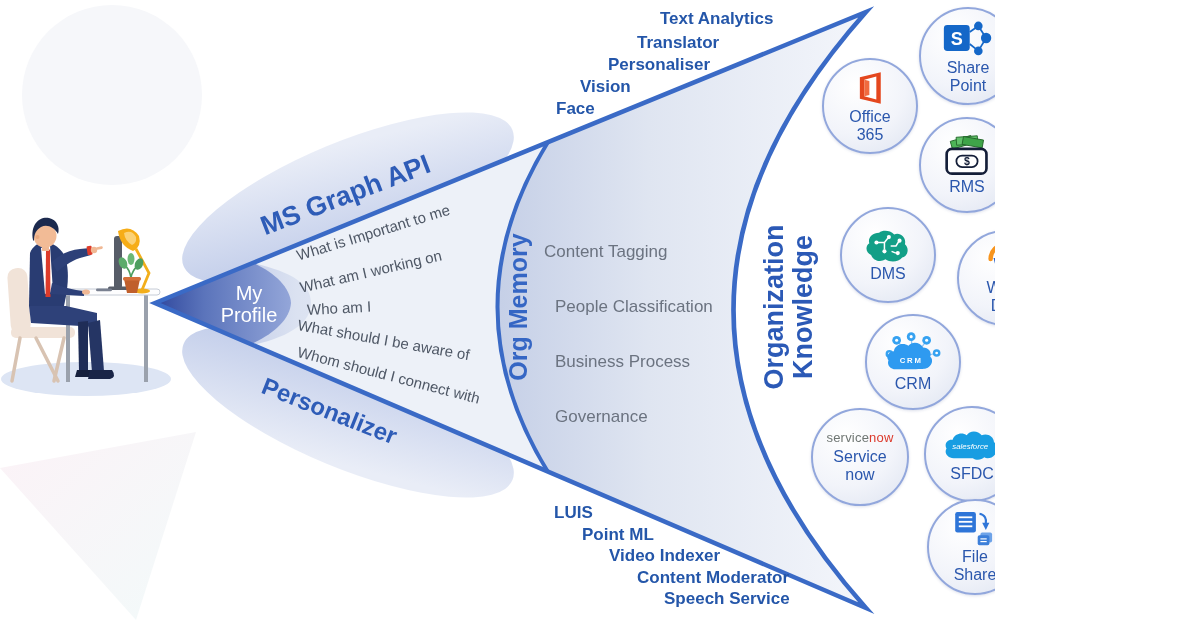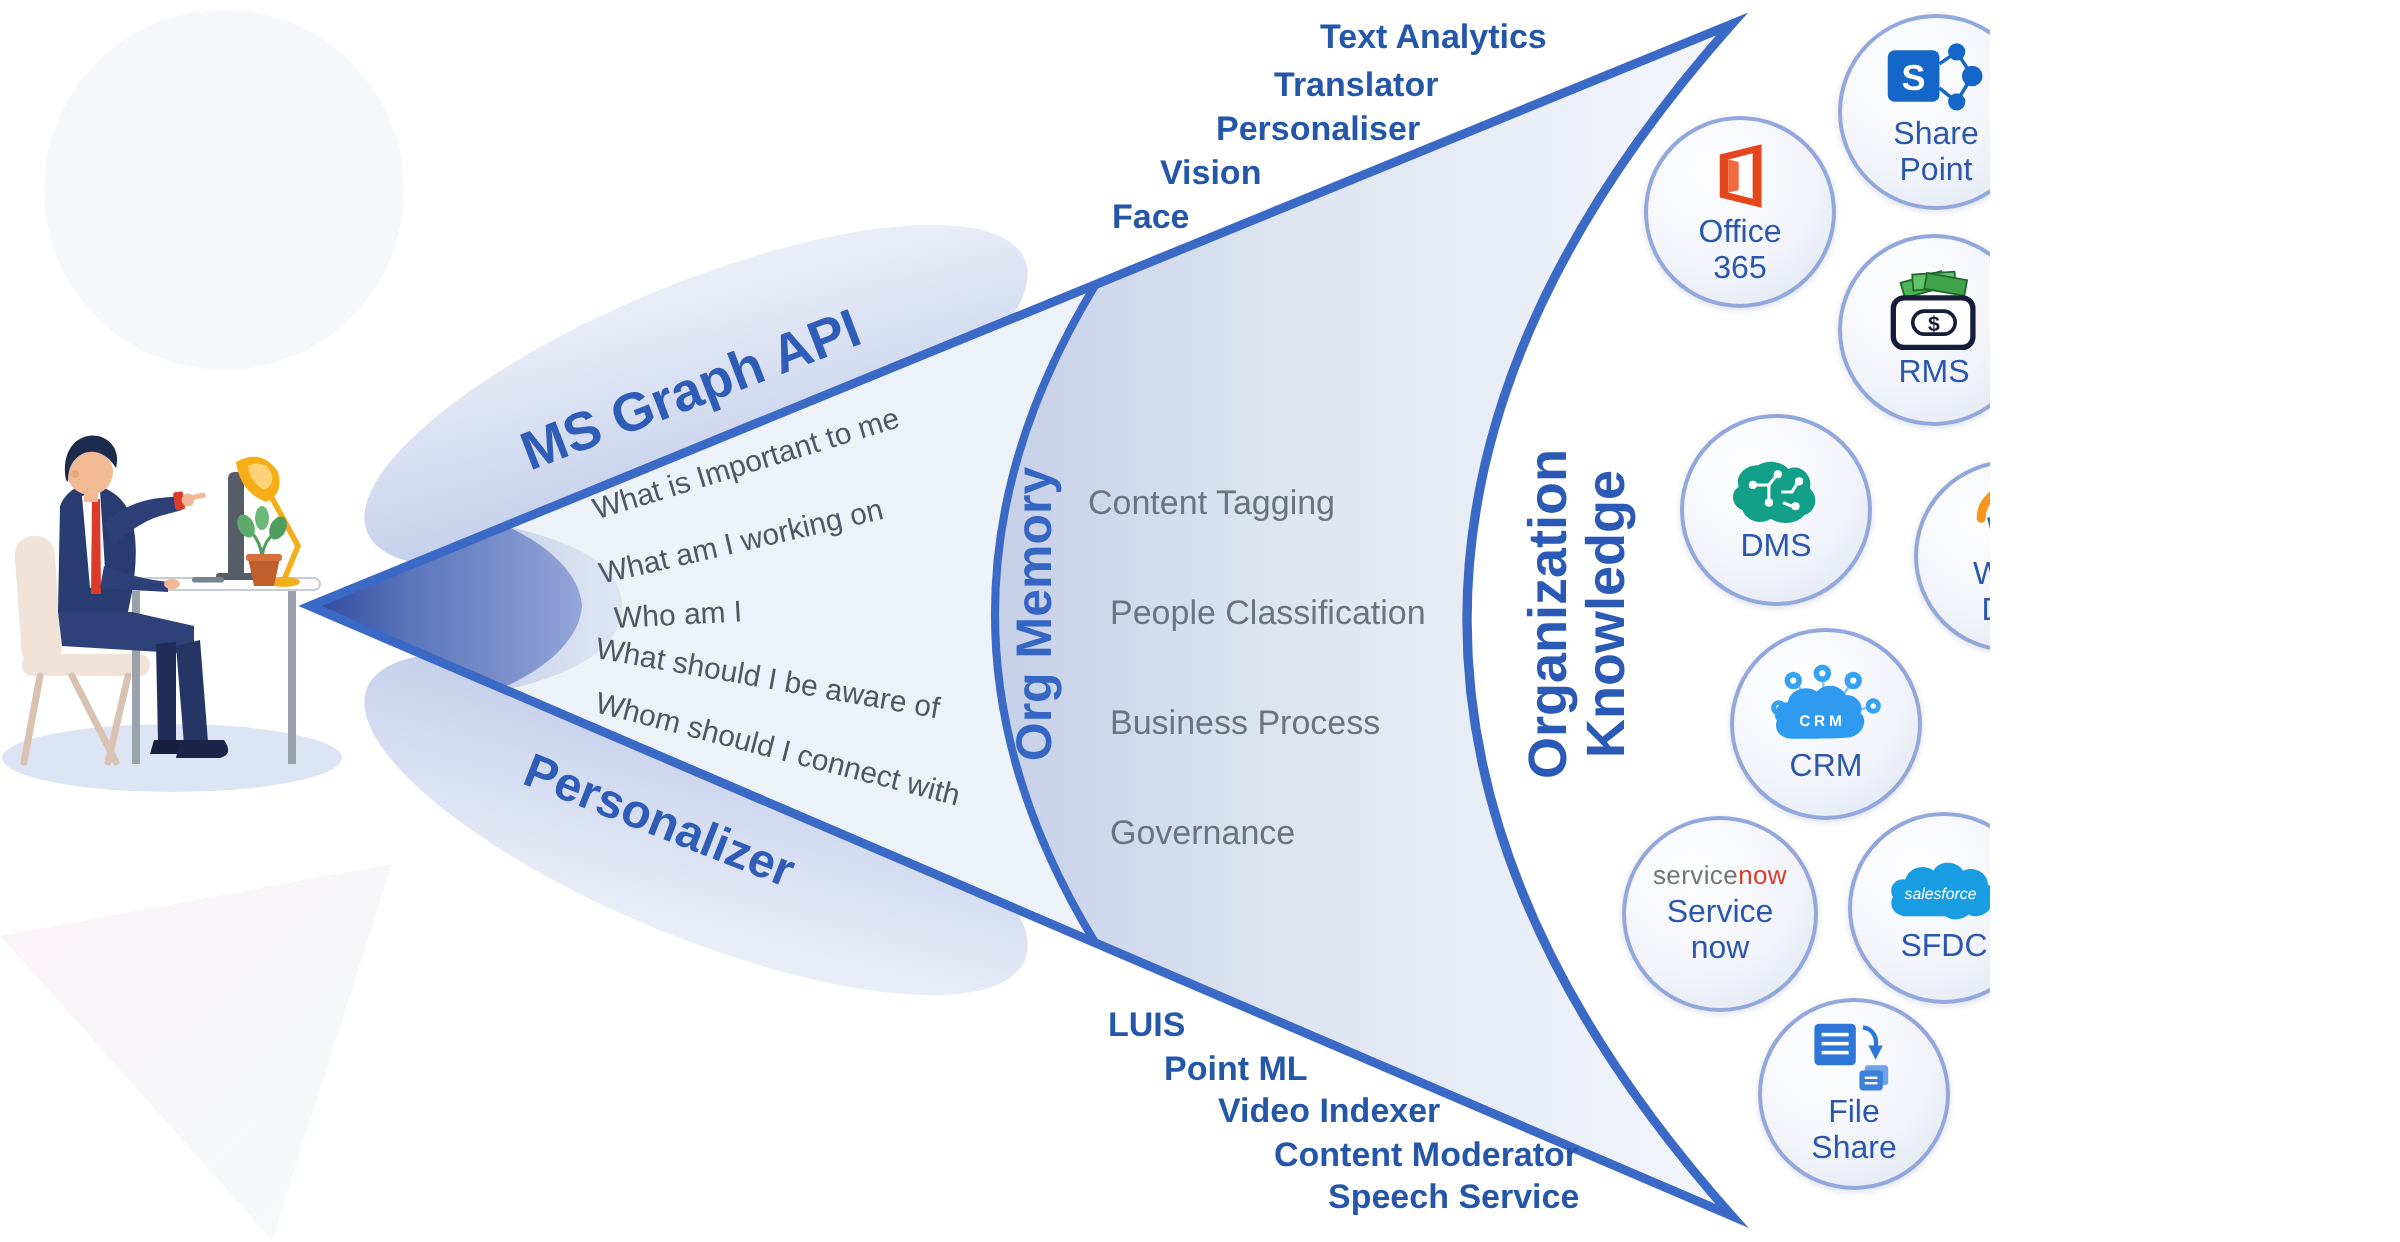--- a/index.html
+++ b/index.html
@@ -143,20 +143,24 @@
 
   <span class="t svc" style="left:554px;top:503px">LUIS</span>
   <span class="t svc" style="left:582px;top:525px">Point ML</span>
   <span class="t svc" style="left:609px;top:546px">Video Indexer</span>
   <span class="t svc" style="left:637px;top:568px">Content Moderator</span>
   <span class="t svc" style="left:664px;top:589px">Speech Service</span>
 
   <span class="t band-label" style="left:262px;top:212px;font-size:27px;transform:rotate(-21deg)">MS Graph API</span>
   <span class="t band-label" style="left:263px;top:371px;font-size:24px;transform:rotate(21.5deg)">Personalizer</span>
 
+  <div class="t profile" style="left:201px;top:282px">
+    <div>My</div>
+    <div>Profile</div>
+  </div>
 
   <span class="t q" style="left:297px;top:247px;transform:rotate(-17deg)">What is Important to me</span>
   <span class="t q" style="left:300px;top:279px;transform:rotate(-13deg)">What am I working on</span>
   <span class="t q" style="left:307px;top:301px;transform:rotate(-3deg)">Who am I</span>
   <span class="t q" style="left:298px;top:316px;transform:rotate(10deg)">What should I be aware of</span>
   <span class="t q" style="left:298px;top:343px;transform:rotate(14.5deg)">Whom should I connect with</span>
 
   <div class="t vlabel org-mem" style="left:518px;top:307px">Org Memory</div>
   <span class="t mem-item" style="left:544px;top:242px">Content Tagging</span>
   <span class="t mem-item" style="left:555px;top:297px">People Classification</span>
@@ -297,21 +301,21 @@
   <div class="sys" style="left:924px;top:406px;width:92px;height:92px">
     <svg width="58" height="38" viewBox="0 0 66 42">
       <path d="M12,36 C5,36 1,30 4,25 C1,20 5,14 11,15 C13,8 22,6 27,10 C30,4 40,4 44,10 C50,7 58,11 58,18 C63,20 64,28 59,32 C56,36 50,37 47,35 C44,38 38,39 34,36 Z" fill="#189de2"></path>
       <text x="31" y="26" text-anchor="middle" font-size="9" font-style="italic" fill="#ffffff">salesforce</text>
     </svg>
     <div class="cap">
       <div>SFDC</div>
     </div>
   </div>
 
-  <div class="sys" style="left:879px;top:499px;width:92px;height:92px">
+  <div class="sys" style="left:927px;top:499px;width:92px;height:92px">
     <svg width="42" height="36" viewBox="0 0 46 40">
       <rect x="1" y="1" width="23" height="23" rx="2.5" fill="#2e75d8"></rect>
       <g stroke="#ffffff" stroke-width="2">
         <line x1="5" y1="7" x2="20" y2="7"></line>
           <line x1="5" y1="12" x2="20" y2="12"></line>
           <line x1="5" y1="17" x2="20" y2="17"></line>
       </g>
       <path d="M28,3 C34,4 36,9 35,14" stroke="#2e75d8" stroke-width="2.4" fill="none"></path>
       <polygon points="31,13 39,13 35,21" fill="#2e75d8"></polygon>
       <rect x="29" y="24" width="13" height="11" rx="2" fill="#6ea3e8"></rect>

